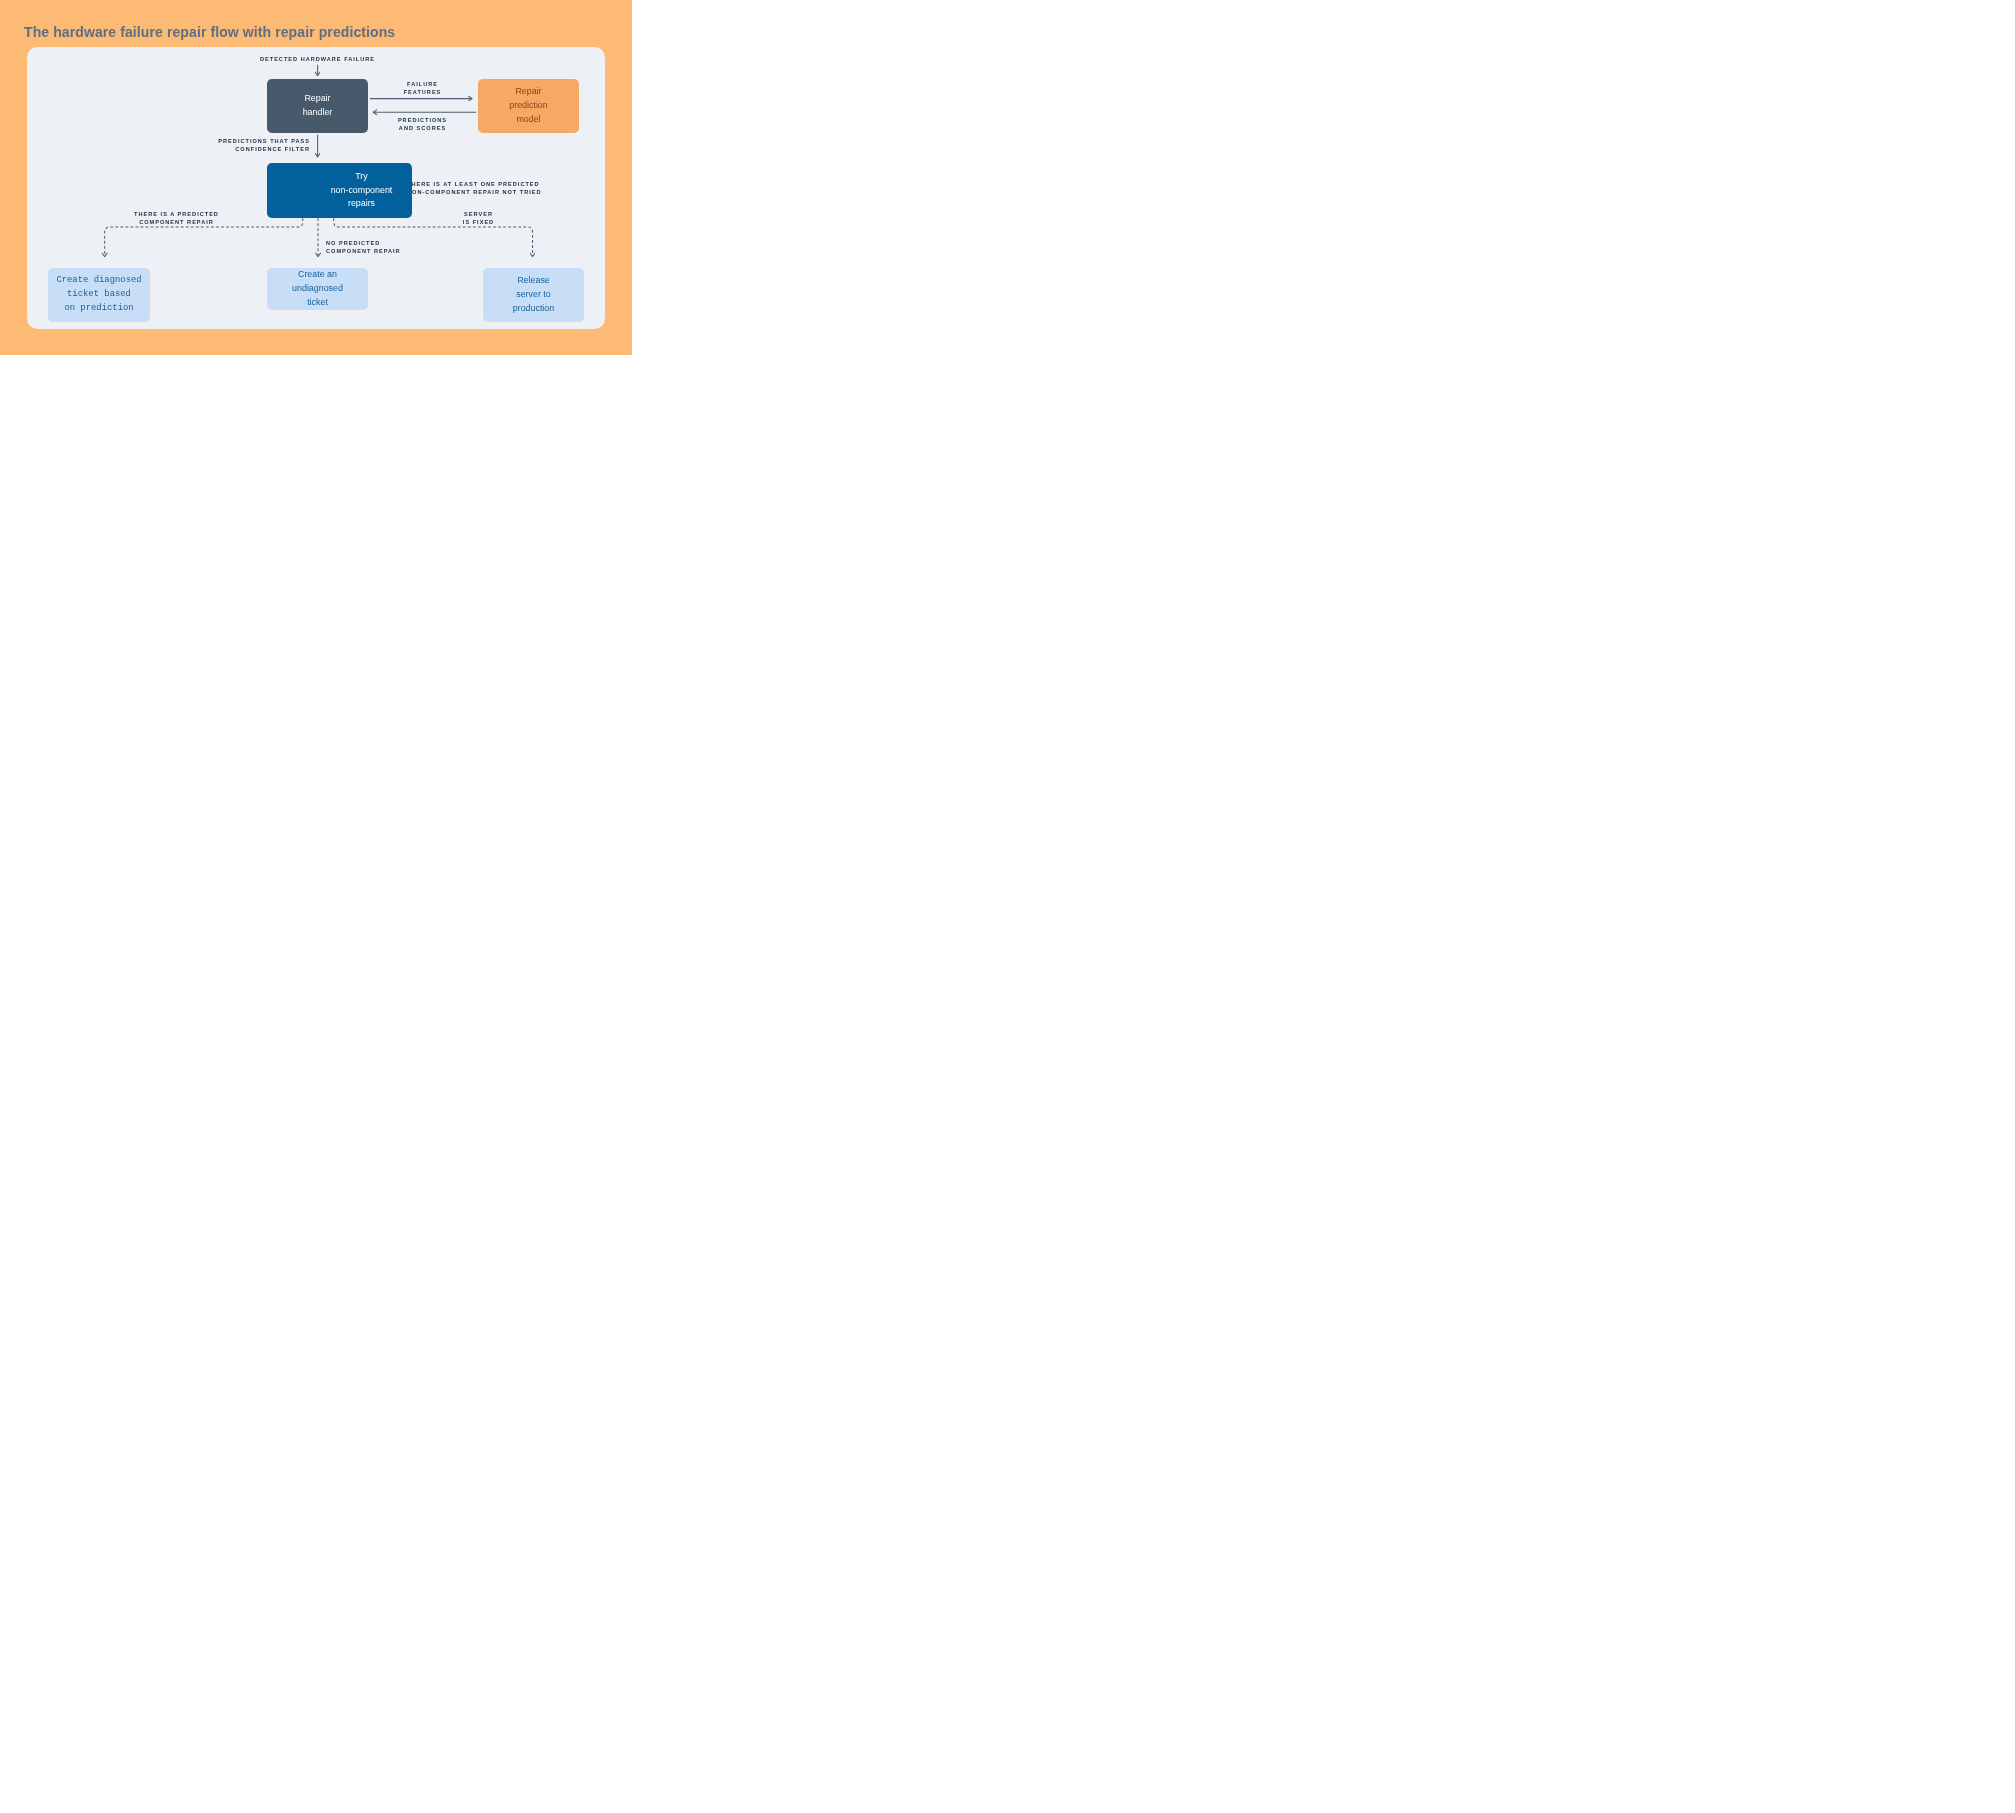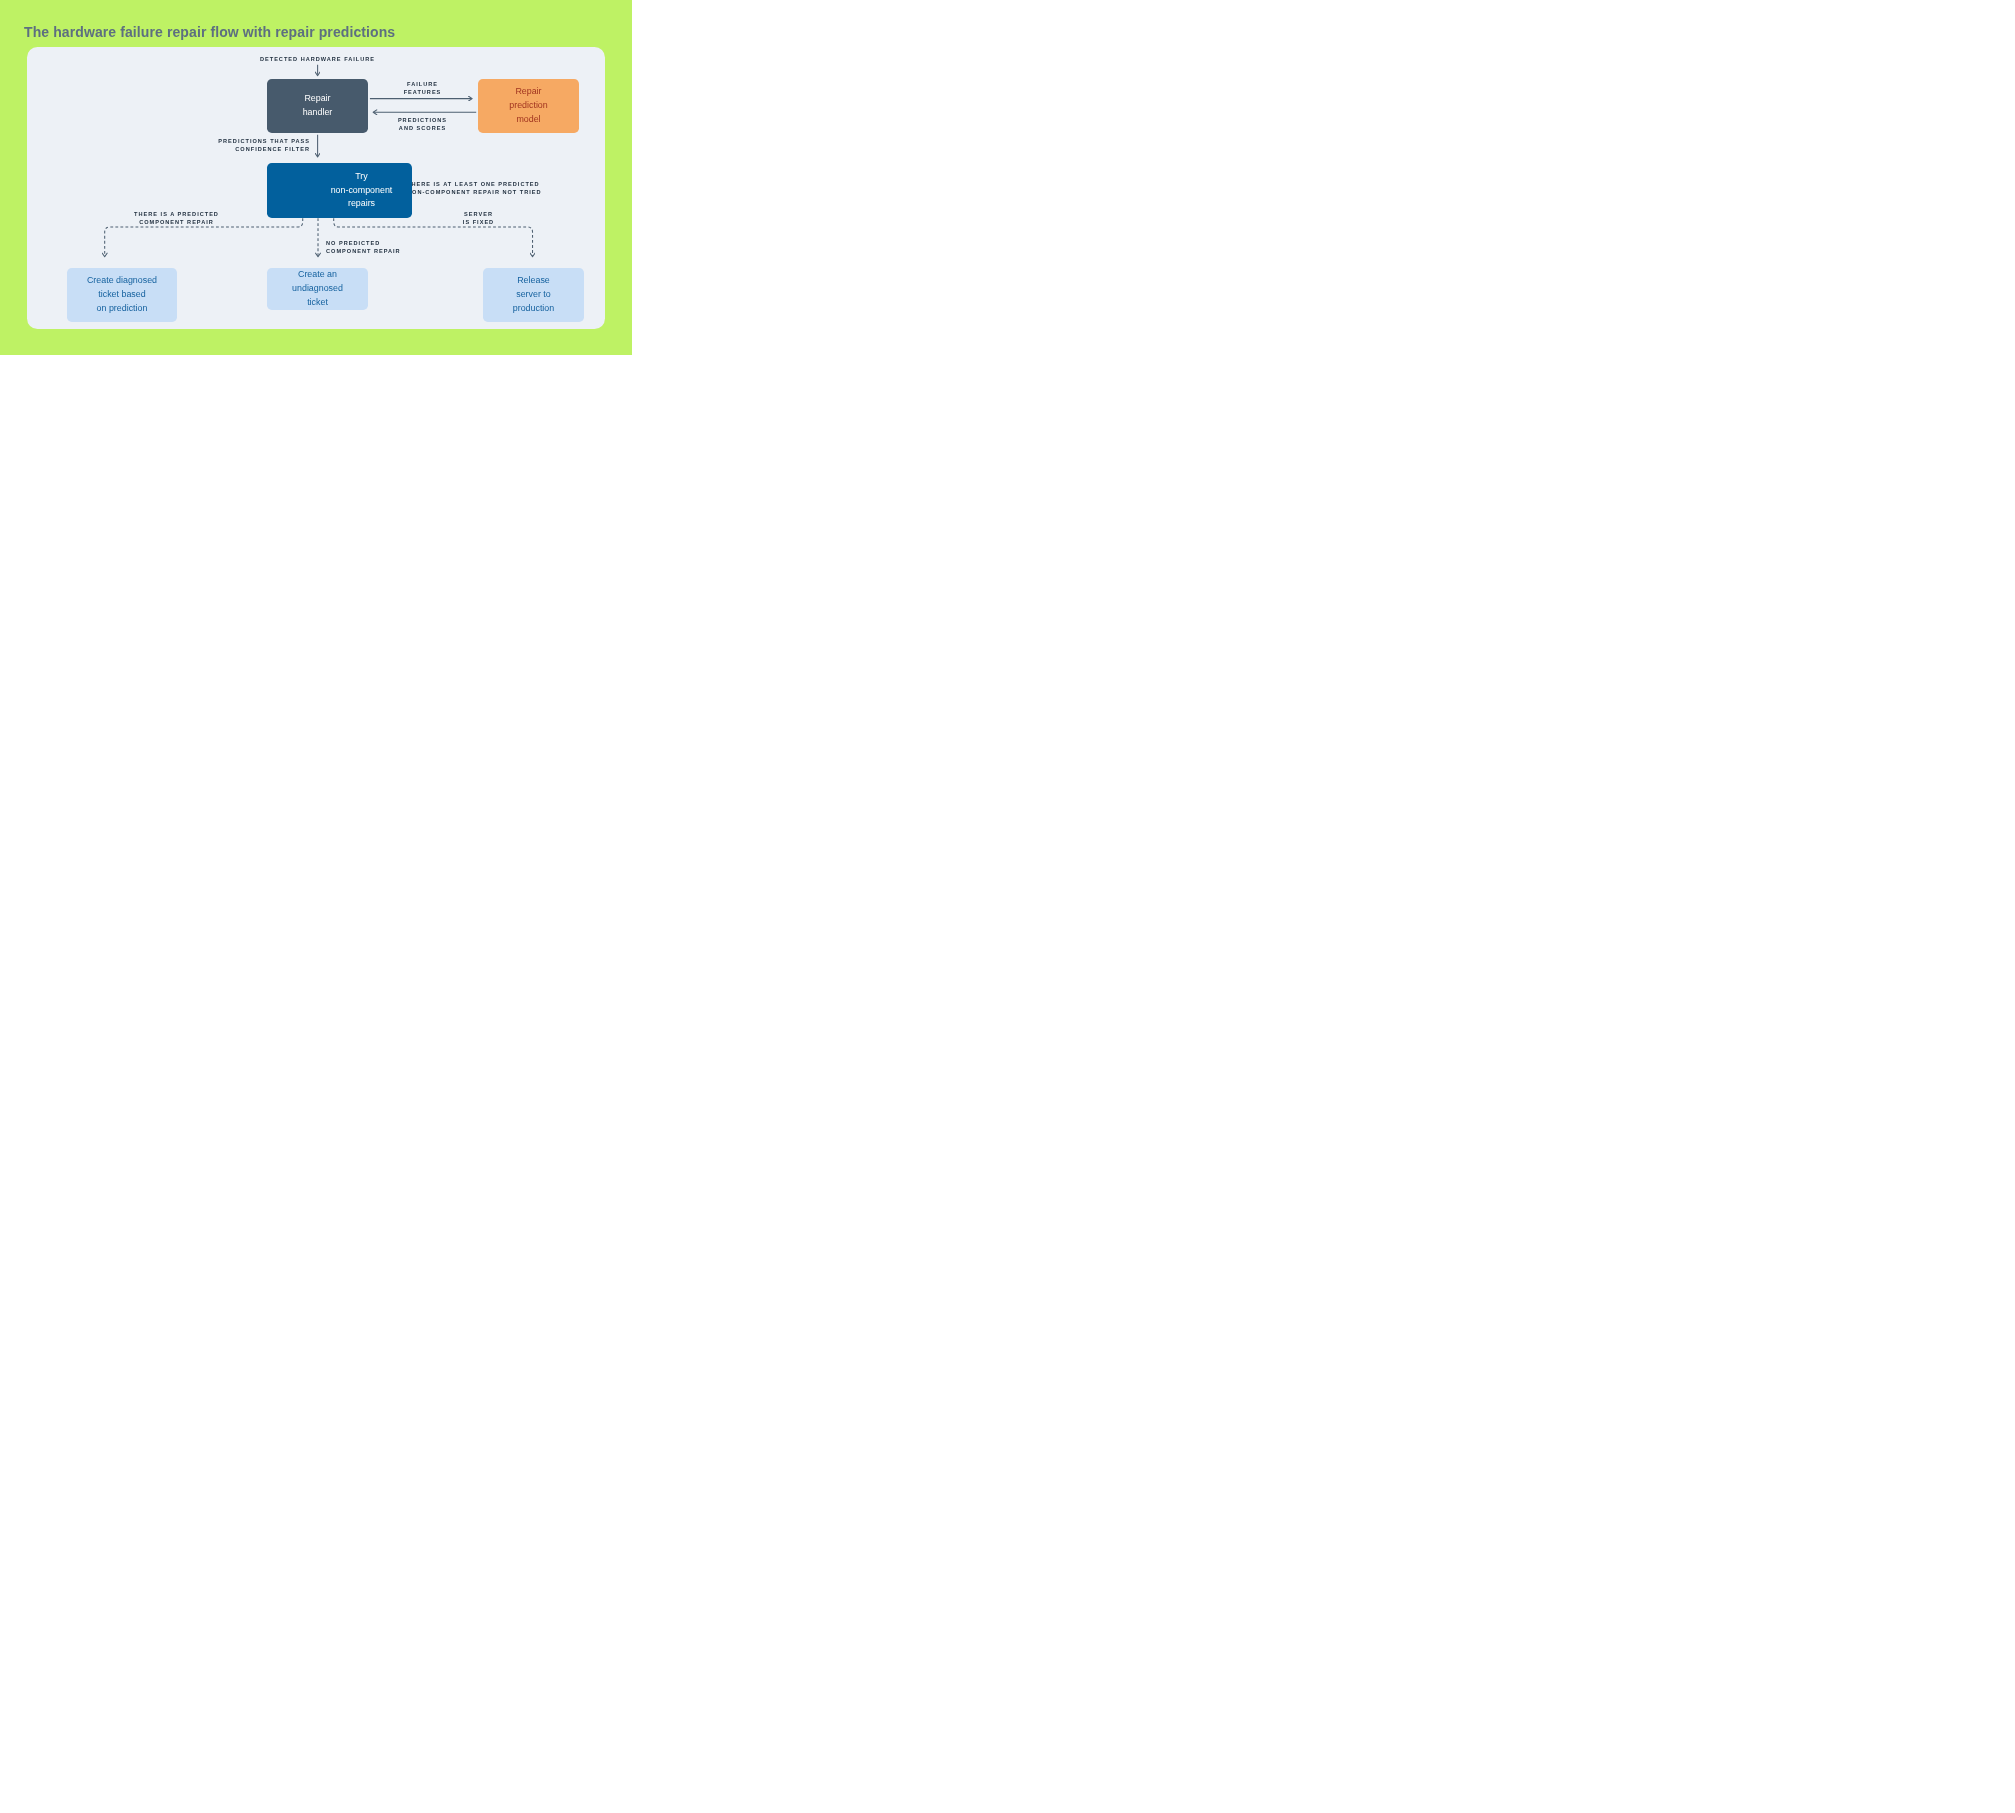--- a/index.html
+++ b/index.html
@@ -1,19 +1,19 @@
 <!DOCTYPE html>
 <html style="font-size:6.4px"><head>
 <meta charset="utf-8">
 <style>
   html,body{margin:0;padding:0;background:#ffffff;}
   .page{
     position:relative;
     width:632px;height:355px;
-    background:#bef264;
+    background:#fdba74;
     font-family:"Liberation Sans", sans-serif;
     overflow:hidden;
   }
   .title{
     position:absolute;left:24px;top:24px;width:564px;
     font-size:14px;font-weight:600;color:#5d6f80;letter-spacing:0.1px;
   }
   .panel{
     position:absolute;left:27px;top:47px;width:578px;height:282px;
     background:#edf1f6;border-radius:10.5px;
@@ -92,21 +92,21 @@
 handler</div>
 
   <div class="node node-orange" style="left:478px;top:79px;width:101px;height:54px;">Repair
 prediction
 model</div>
 
   <div class="node node-blue" style="left:267px;top:163px;width:101px;height:55px;">Try
 non-component
 repairs</div>
 
-  <div class="node node-light" style="left:67px;top:268px;width:110px;height:54px;">Create diagnosed
+  <div class="node node-light" style="left:48px;top:268px;width:102px;height:54px;font-family:Liberation Mono, monospace;">Create diagnosed
 ticket based
 on prediction</div>
 
   <div class="node node-light" style="left:267px;top:268px;width:101px;height:42px;">Create an
 undiagnosed
 ticket</div>
 
   <div class="node node-light" style="left:483px;top:268px;width:101px;height:54px;">Release
 server to
 production</div>

